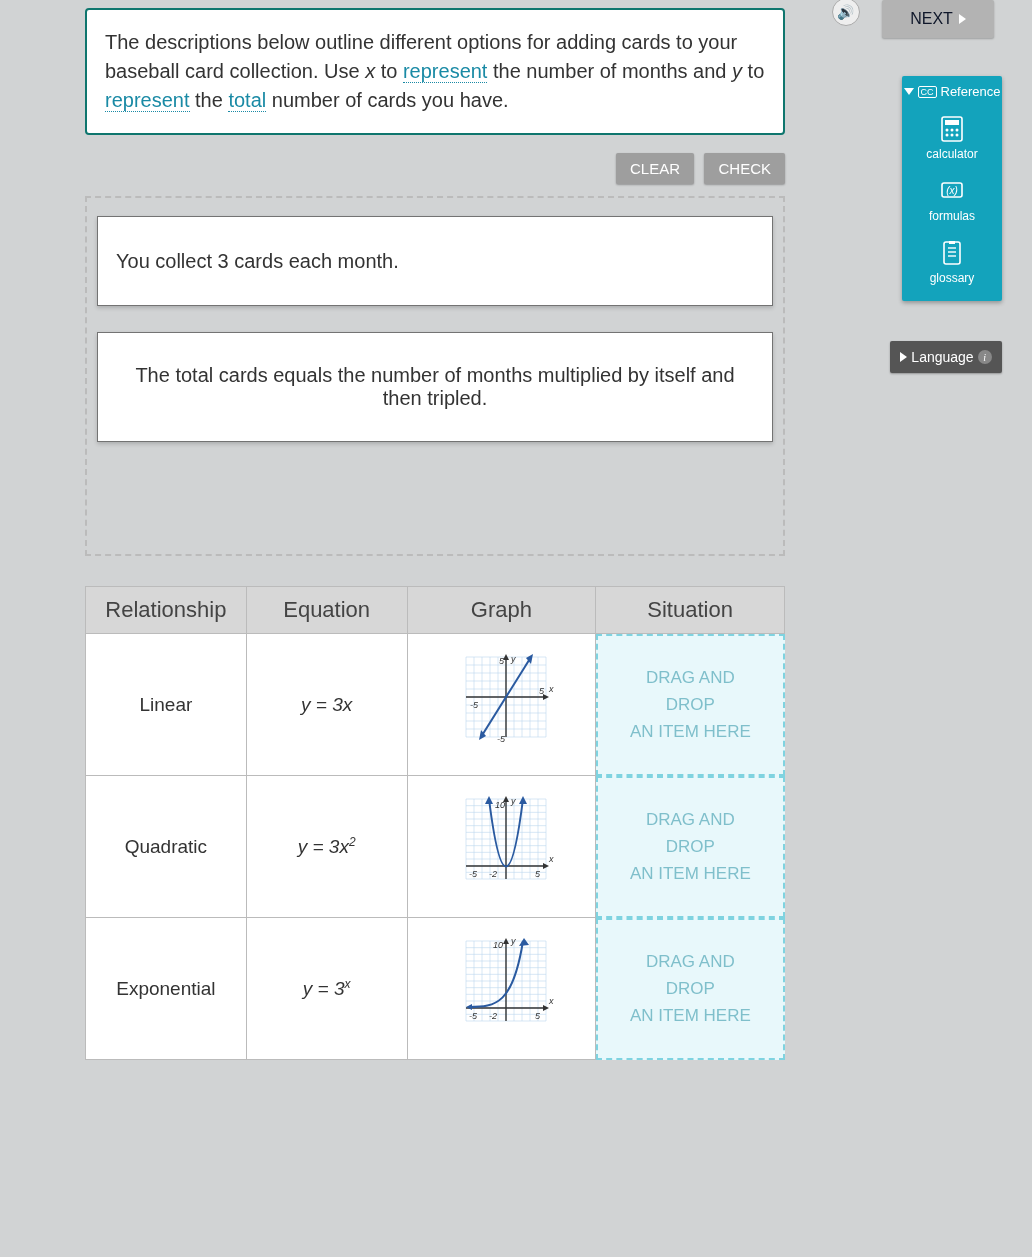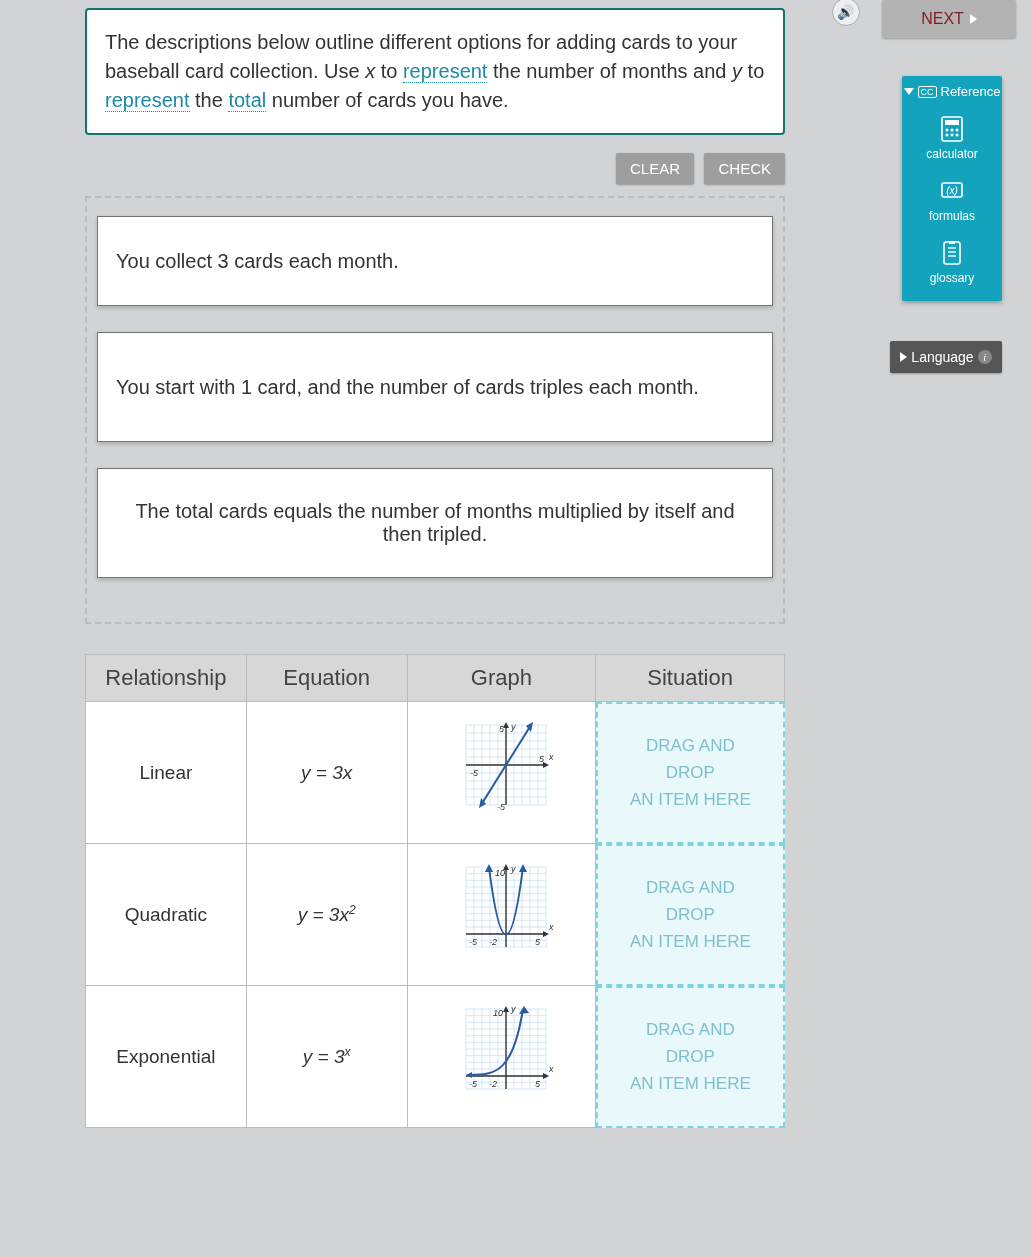--- a/index.html
+++ b/index.html
@@ -129,23 +129,23 @@
     width: 28px; height: 28px;
     border-radius: 50%;
     background: #eee;
     border: 1px solid #aaa;
     display: flex; align-items: center; justify-content: center;
     font-size: 14px; color: #555;
     cursor: pointer;
   }
   .next-btn {
     background: #b3b3b3;
-    color: #7f1d1d;
+    color: #0f172a;
     padding: 10px 0;
-    width: 134px;
+    width: 112px;
     font-size: 16px;
     border: none;
     border-radius: 2px;
     cursor: pointer;
     display: flex; align-items: center; justify-content: center; gap: 6px;
     box-shadow: 0 1px 2px rgba(0,0,0,.25);
     margin-bottom: 38px;
   }
   .ref-panel {
     background: #13a3bc;
@@ -205,23 +205,20 @@
   </div>
 
   <div class="action-row">
     <button class="btn small">CLEAR</button>
     <button class="btn small">CHECK</button>
   </div>
 
   <div class="drag-source">
     <div class="card">
       <span>You collect 3 cards each month.</span>
-    </div>
-    <div class="card tall">
-      <span>You start with 1 card, and the number of cards triples each month.</span>
     </div>
     <div class="card tall center">
       <span>The total cards equals the number of months multiplied by itself and then tripled.</span>
     </div>
   </div>
 
   <div class="table-wrap">
     <table>
       <colgroup>
         <col style="width:23%">

